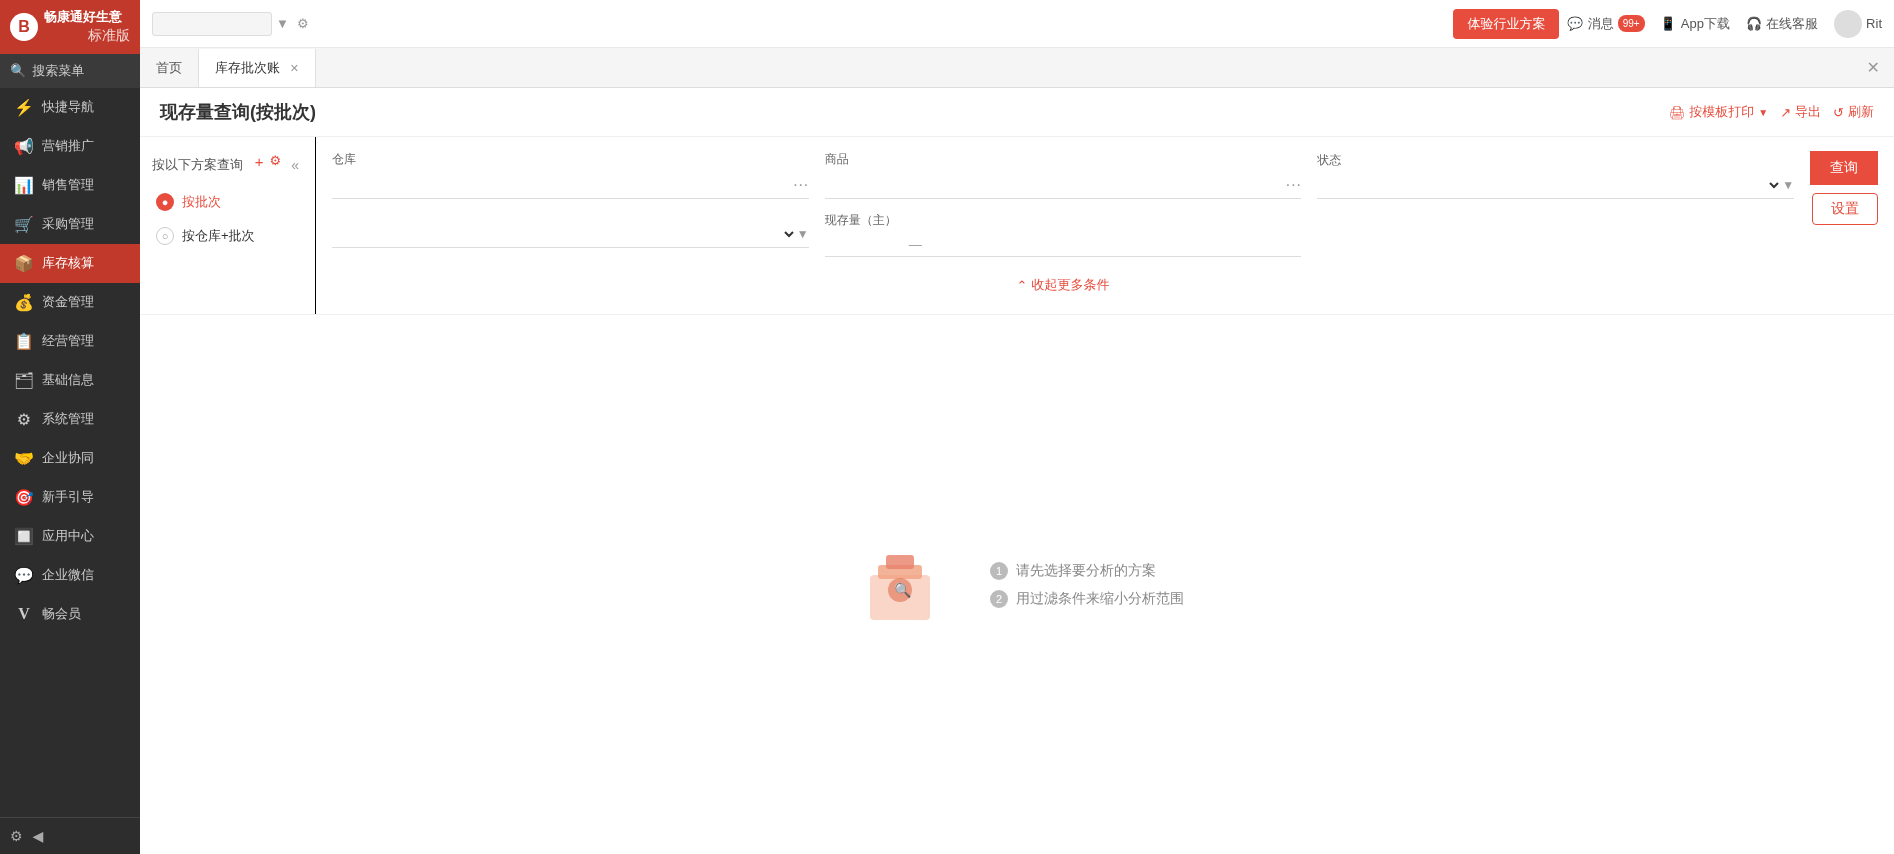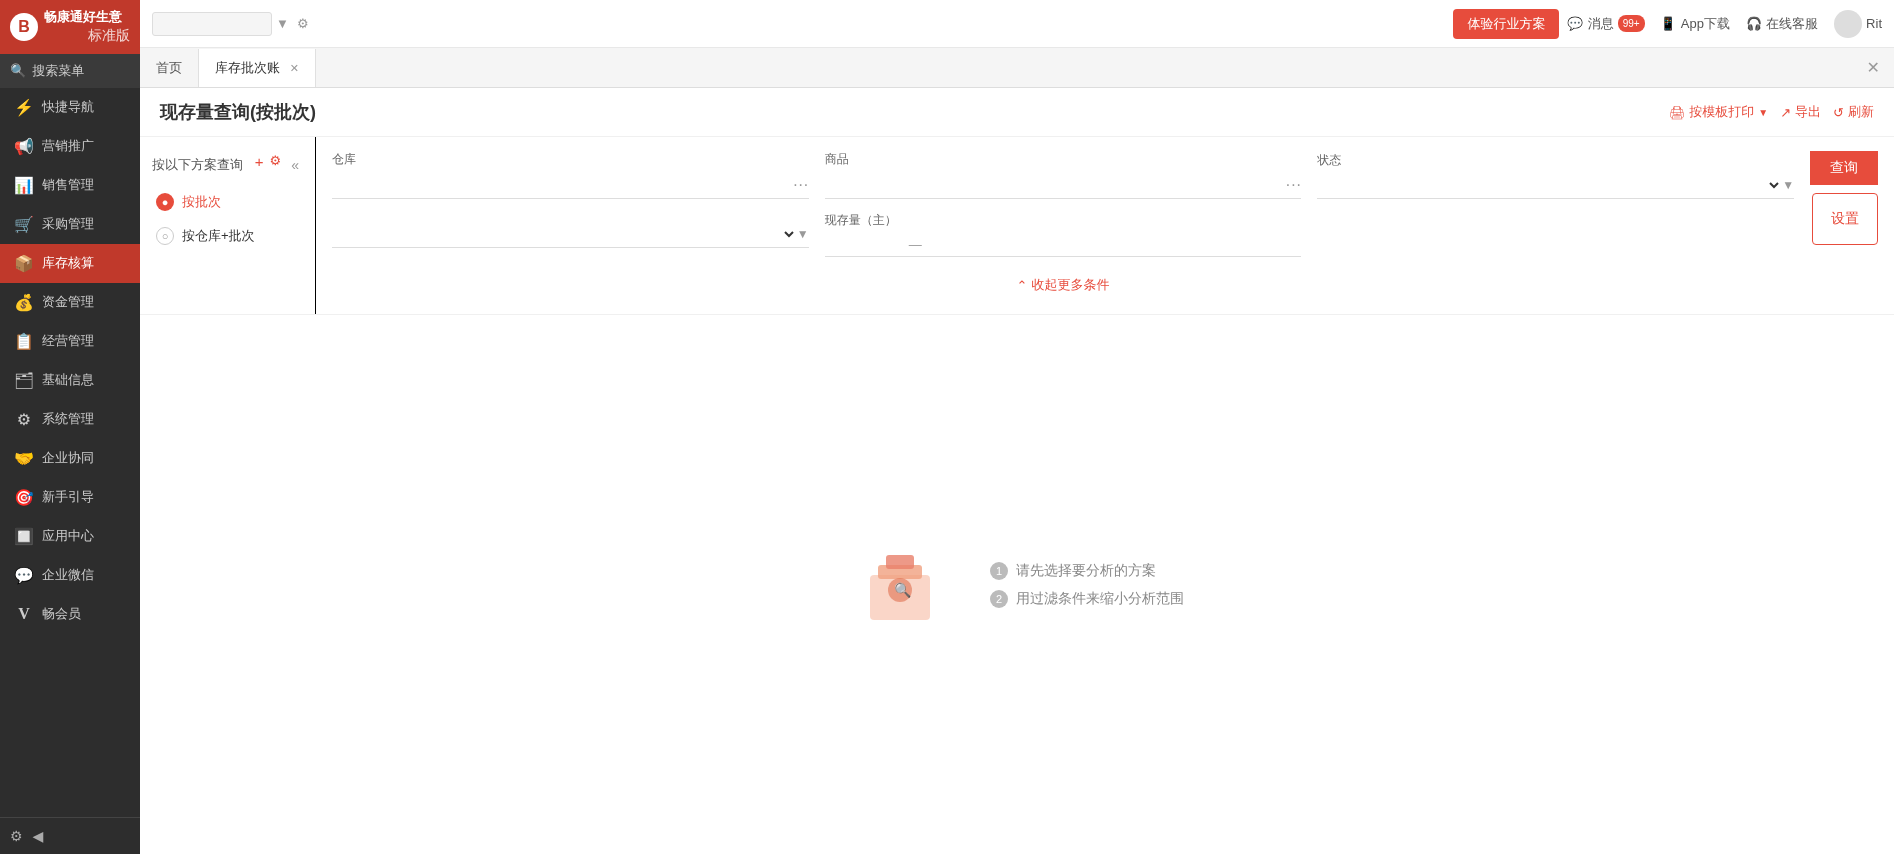--- a/index.html
+++ b/index.html
@@ -362,21 +362,21 @@
       padding: 8px 20px;
       cursor: pointer;
       font-size: 14px;
       white-space: nowrap;
     }
     .btn-settings {
       border: 1px solid #e74c3c;
       color: #e74c3c;
       background: white;
       border-radius: 4px;
-      padding: 16px 18px;
+      padding: 6px 18px;
       cursor: pointer;
       font-size: 14px;
       white-space: nowrap;
     }
     .filter-actions {
       display: flex;
       flex-direction: column;
       gap: 8px;
       justify-content: flex-start;
       align-items: flex-end;

